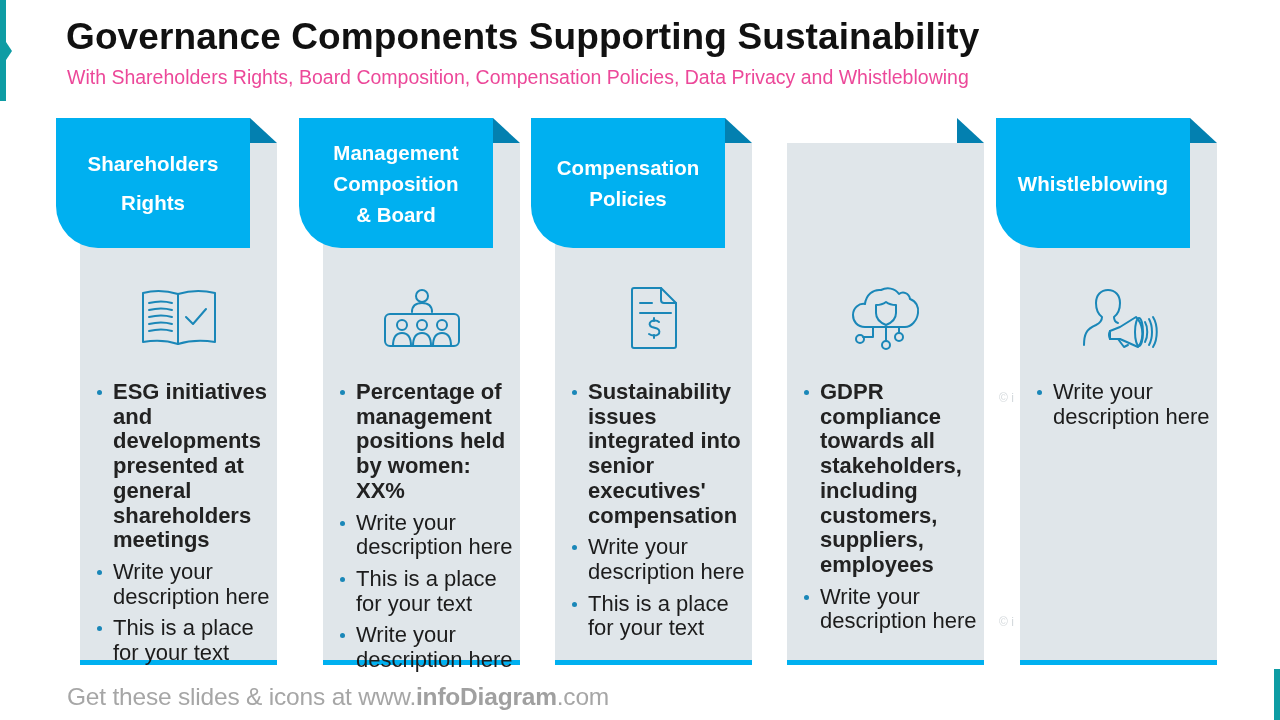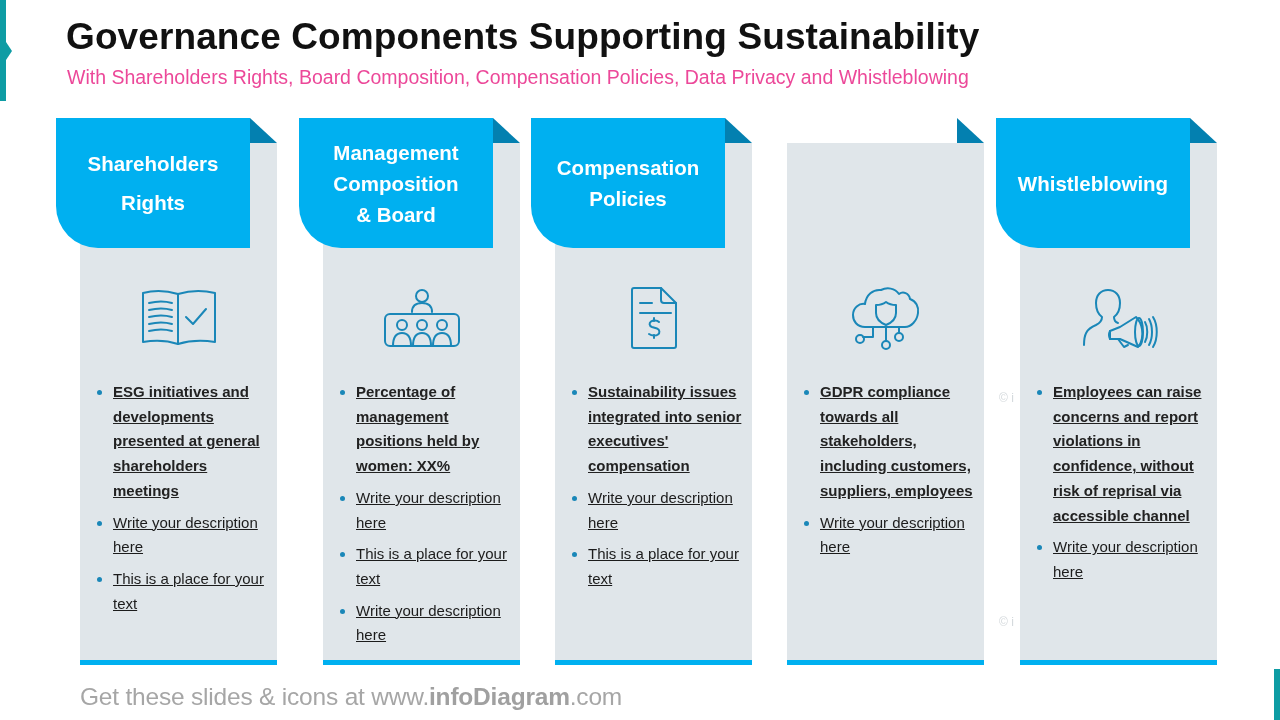--- a/index.html
+++ b/index.html
@@ -21,27 +21,27 @@
       border-top: 25px solid transparent; border-left: 27px solid #0380b0; }
     .card .header { position: absolute; left: 0; top: 0; width: 194px; height: 130px; background: #00b0f0;
       border-bottom-left-radius: 42px; display: flex; align-items: center; justify-content: center;
       text-align: center; color: #ffffff; font-weight: 700; font-size: 20.5px; line-height: 31px; padding: 0 10px; }
     .card .header span { display: block; }
 
     .card .icon { position: absolute; left: 24px; top: 160px; width: 197px; height: 80px; display: flex; justify-content: center; align-items: center; }
     .card .icon svg { stroke: #1a87b8; fill: none; stroke-width: 2; stroke-linecap: round; stroke-linejoin: round; }
 
     .card ul { position: absolute; left: 40px; top: 262px; width: 176px; list-style: none; }
-    .card li { position: relative; padding-left: 17px; font-size: 15px; line-height: 24.7px; color: #1c1c1c; margin-bottom: 7px; text-decoration: underline; }
+    .card li { position: relative; padding-left: 17px; font-size: 22px; line-height: 24.7px; color: #1c1c1c; margin-bottom: 7px; }
     .card li::before { content: ""; position: absolute; left: 1px; top: 10px; width: 5px; height: 5px; border-radius: 50%; background: #1a87b8; }
     .card li.bold { font-weight: 700; color: #222; }
 
     .watermark { position: absolute; font-size: 12px; color: #d4d9dc; }
 
-    .footer { position: absolute; left: 80px; top: 683px; font-size: 24.5px; color: #a6a6a6; white-space: nowrap; letter-spacing: -0.2px; }
+    .footer { position: absolute; left: 67px; top: 683px; font-size: 24.5px; color: #a6a6a6; white-space: nowrap; letter-spacing: -0.2px; }
     .footer b { font-weight: 700; color: #a0a0a0; }
   </style>
 </head>
 <body>
 
 <div class="left-marker"></div>
 <div class="left-marker-arrow"></div>
 <div class="right-marker"></div>
 
 <h1 class="title">Governance Components Supporting Sustainability</h1>
@@ -173,21 +173,20 @@
       <path d="M30 44 L30 52 L40 52 L58 60 C62 56 63 48 62 42 C61 36 58 32 56 30 L40 40 Z"></path>
       <path d="M30 44 Q28 48 30 52"></path>
       <ellipse cx="59" cy="45" rx="4" ry="14"></ellipse>
       <path d="M38 52 L44 60 L48 58"></path>
       <path d="M65 35 C68 40 68 50 65 55"></path>
       <path d="M69 32 C73 39 73 51 69 58"></path>
       <path d="M73 30 C78 38 78 52 73 60"></path>
     </svg>
   </div>
   <ul>
-    <li class="bold">Employees can raise concerns and report violations in confidence, without risk of reprisal via accessible channel</li>
     <li>Write your description here</li>
   </ul>
 </div>
 
 <div class="watermark" style="left:999px; top:391px;">© i</div>
 <div class="watermark" style="left:999px; top:615px;">© i</div>
 
 <div class="footer">
   <span>Get these slides &amp; icons at www.</span><b>infoDiagram</b><span>.com</span>
 </div>

